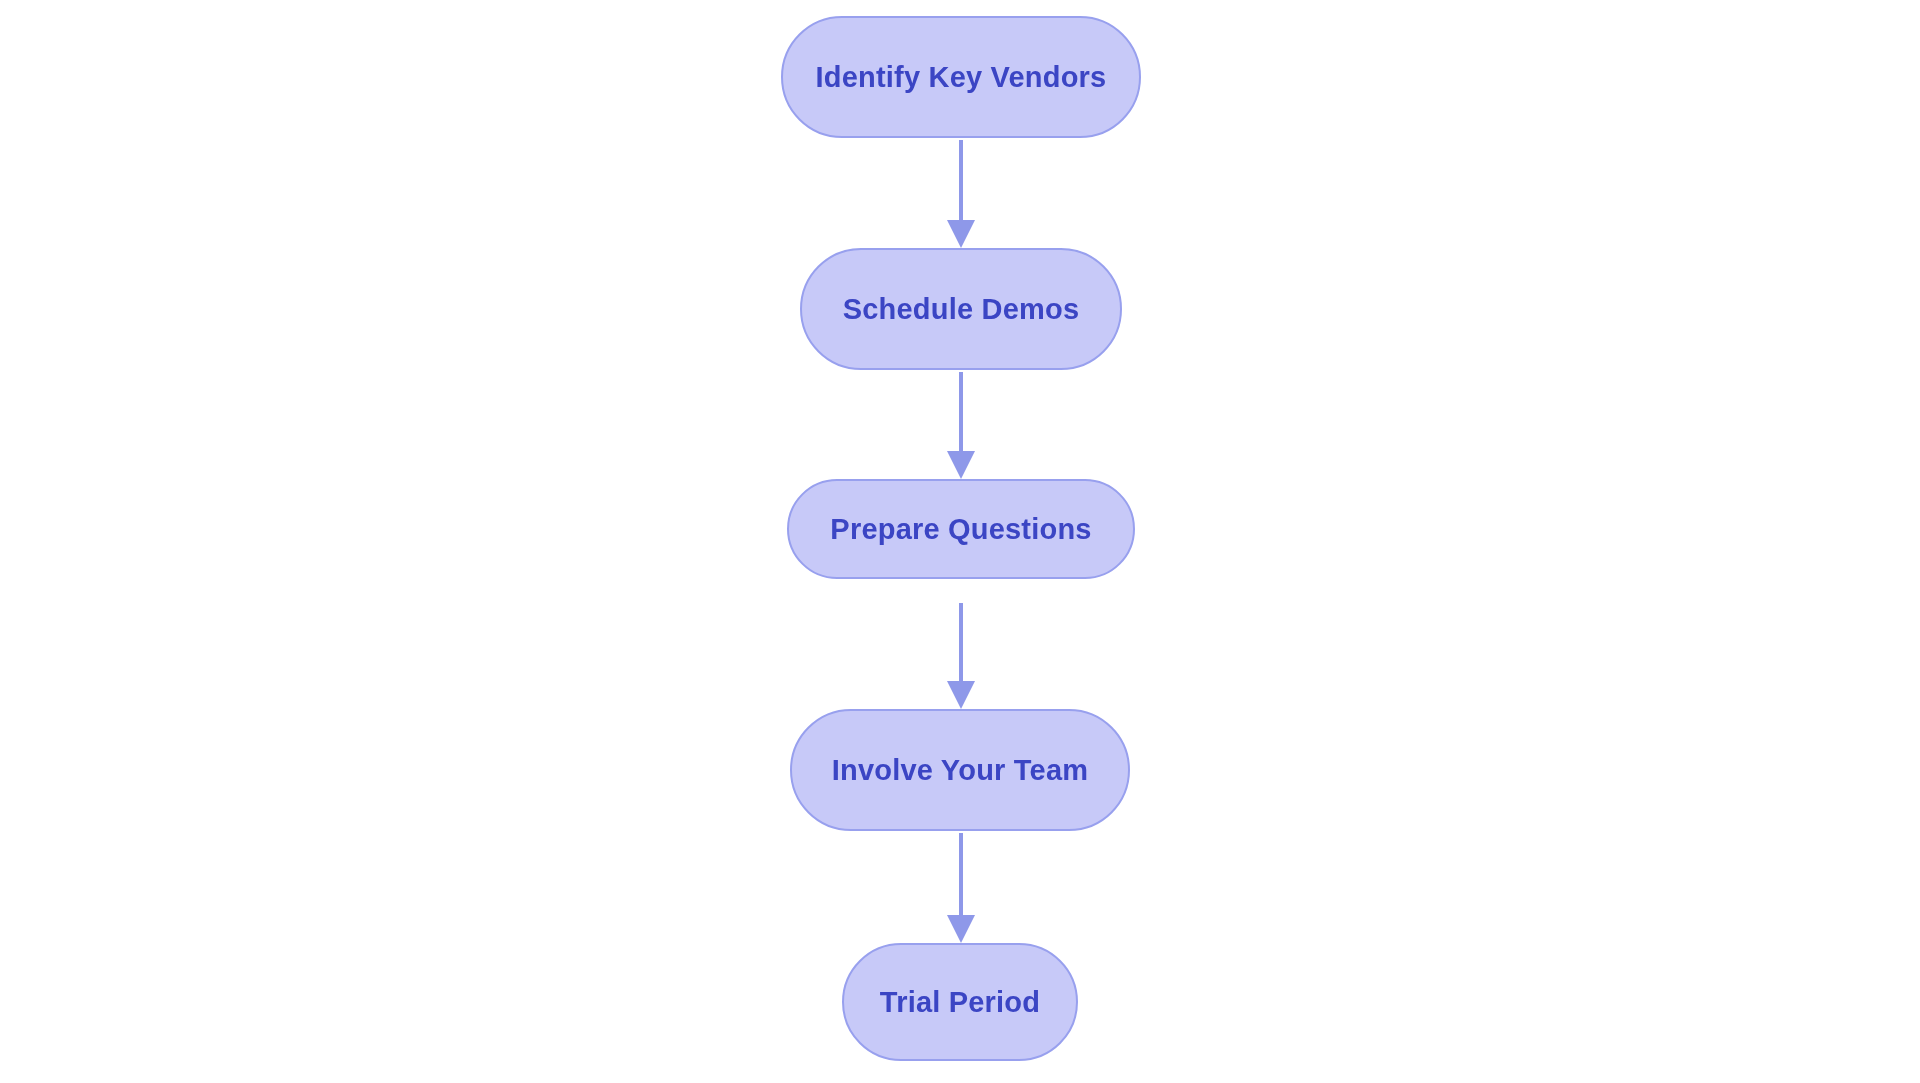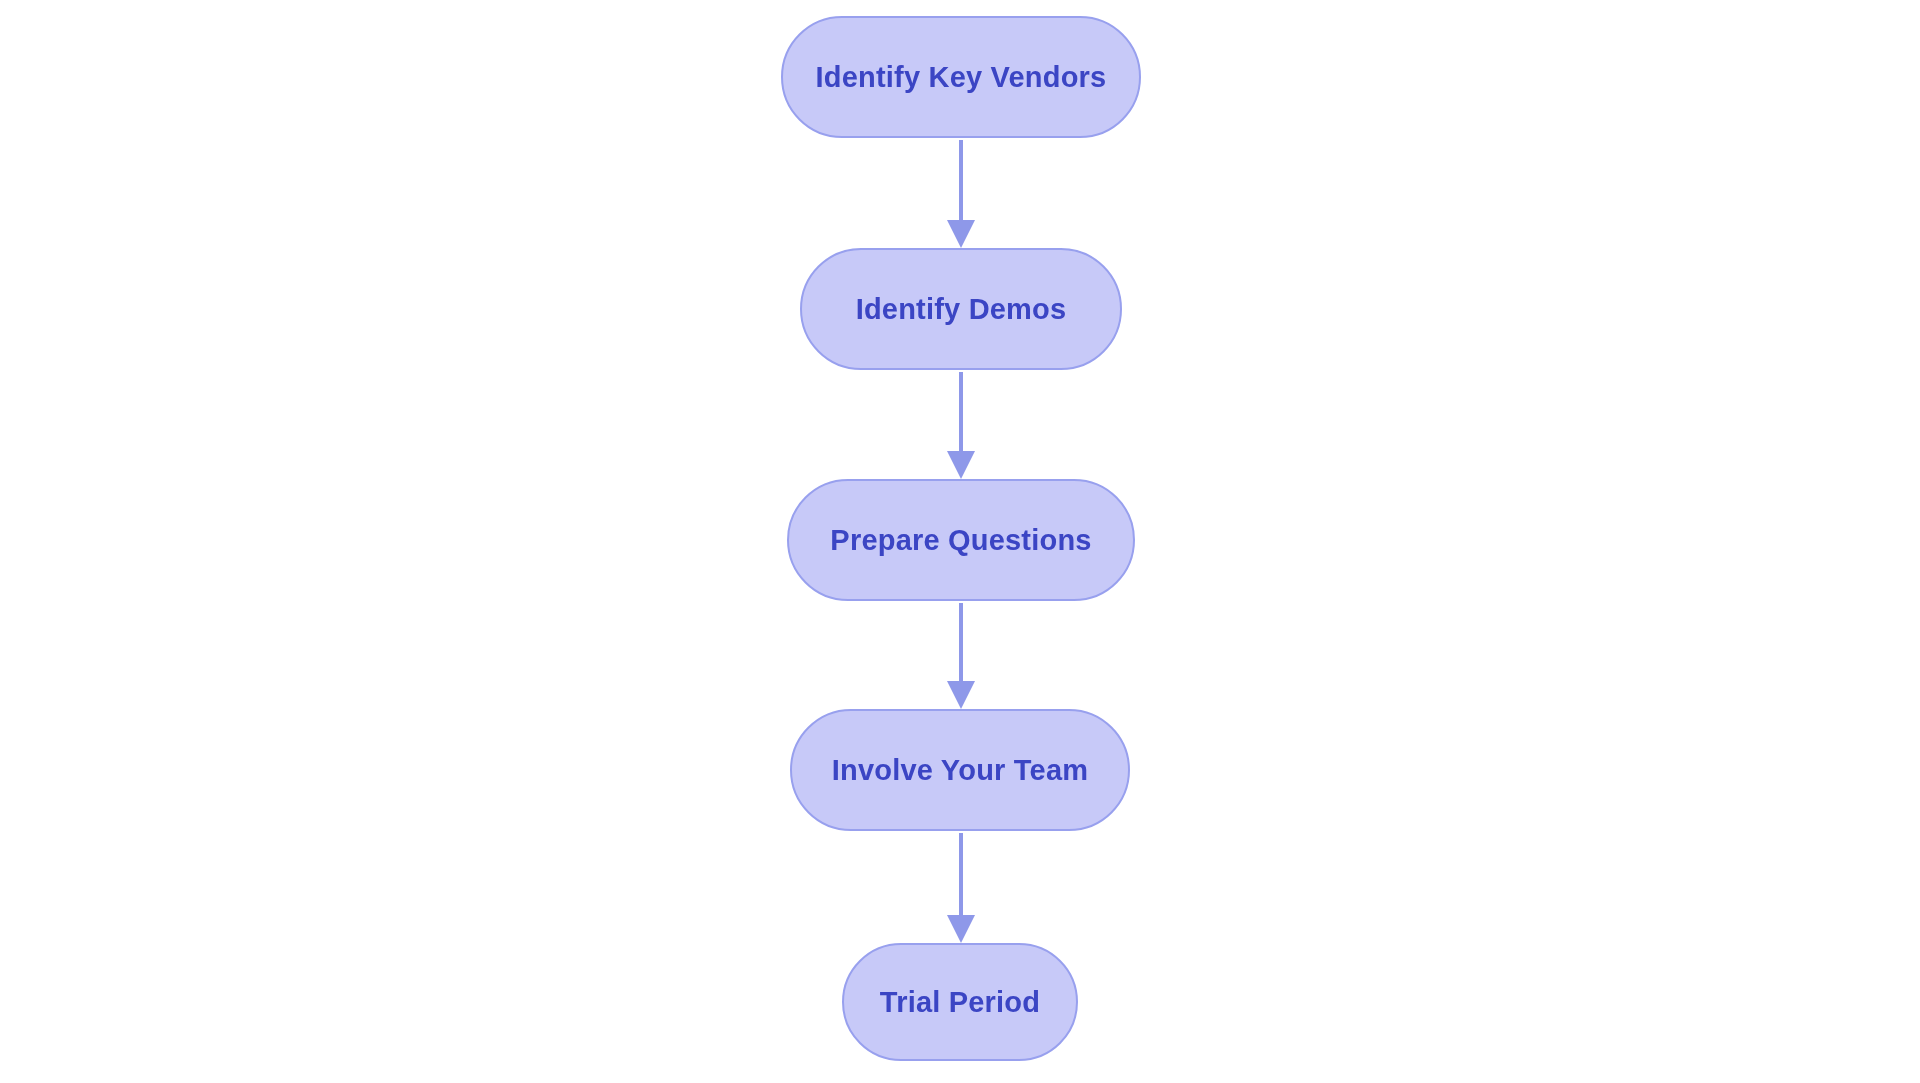--- a/index.html
+++ b/index.html
@@ -61,29 +61,29 @@
   <div class="node" style="left:781px; top:16px; width:360px; height:122px;">
     <span class="node-label">Identify Key Vendors</span>
   </div>
 
   <div>
     <div class="arrow-line" style="left:959px; top:140px; height:80px;"></div>
     <div class="arrow-head" style="left:947px; top:220px;"></div>
   </div>
 
   <div class="node" style="left:800px; top:248px; width:322px; height:122px;">
-    <span class="node-label">Identify Demos</span>
+    <span class="node-label">Schedule Demos</span>
   </div>
 
   <div>
     <div class="arrow-line" style="left:959px; top:372px; height:79px;"></div>
     <div class="arrow-head" style="left:947px; top:451px;"></div>
   </div>
 
-  <div class="node" style="left:787px; top:479px; width:348px; height:122px;">
+  <div class="node" style="left:787px; top:479px; width:348px; height:100px;">
     <span class="node-label">Prepare Questions</span>
   </div>
 
   <div>
     <div class="arrow-line" style="left:959px; top:603px; height:78px;"></div>
     <div class="arrow-head" style="left:947px; top:681px;"></div>
   </div>
 
   <div class="node" style="left:790px; top:709px; width:340px; height:122px;">
     <span class="node-label">Involve Your Team</span>

